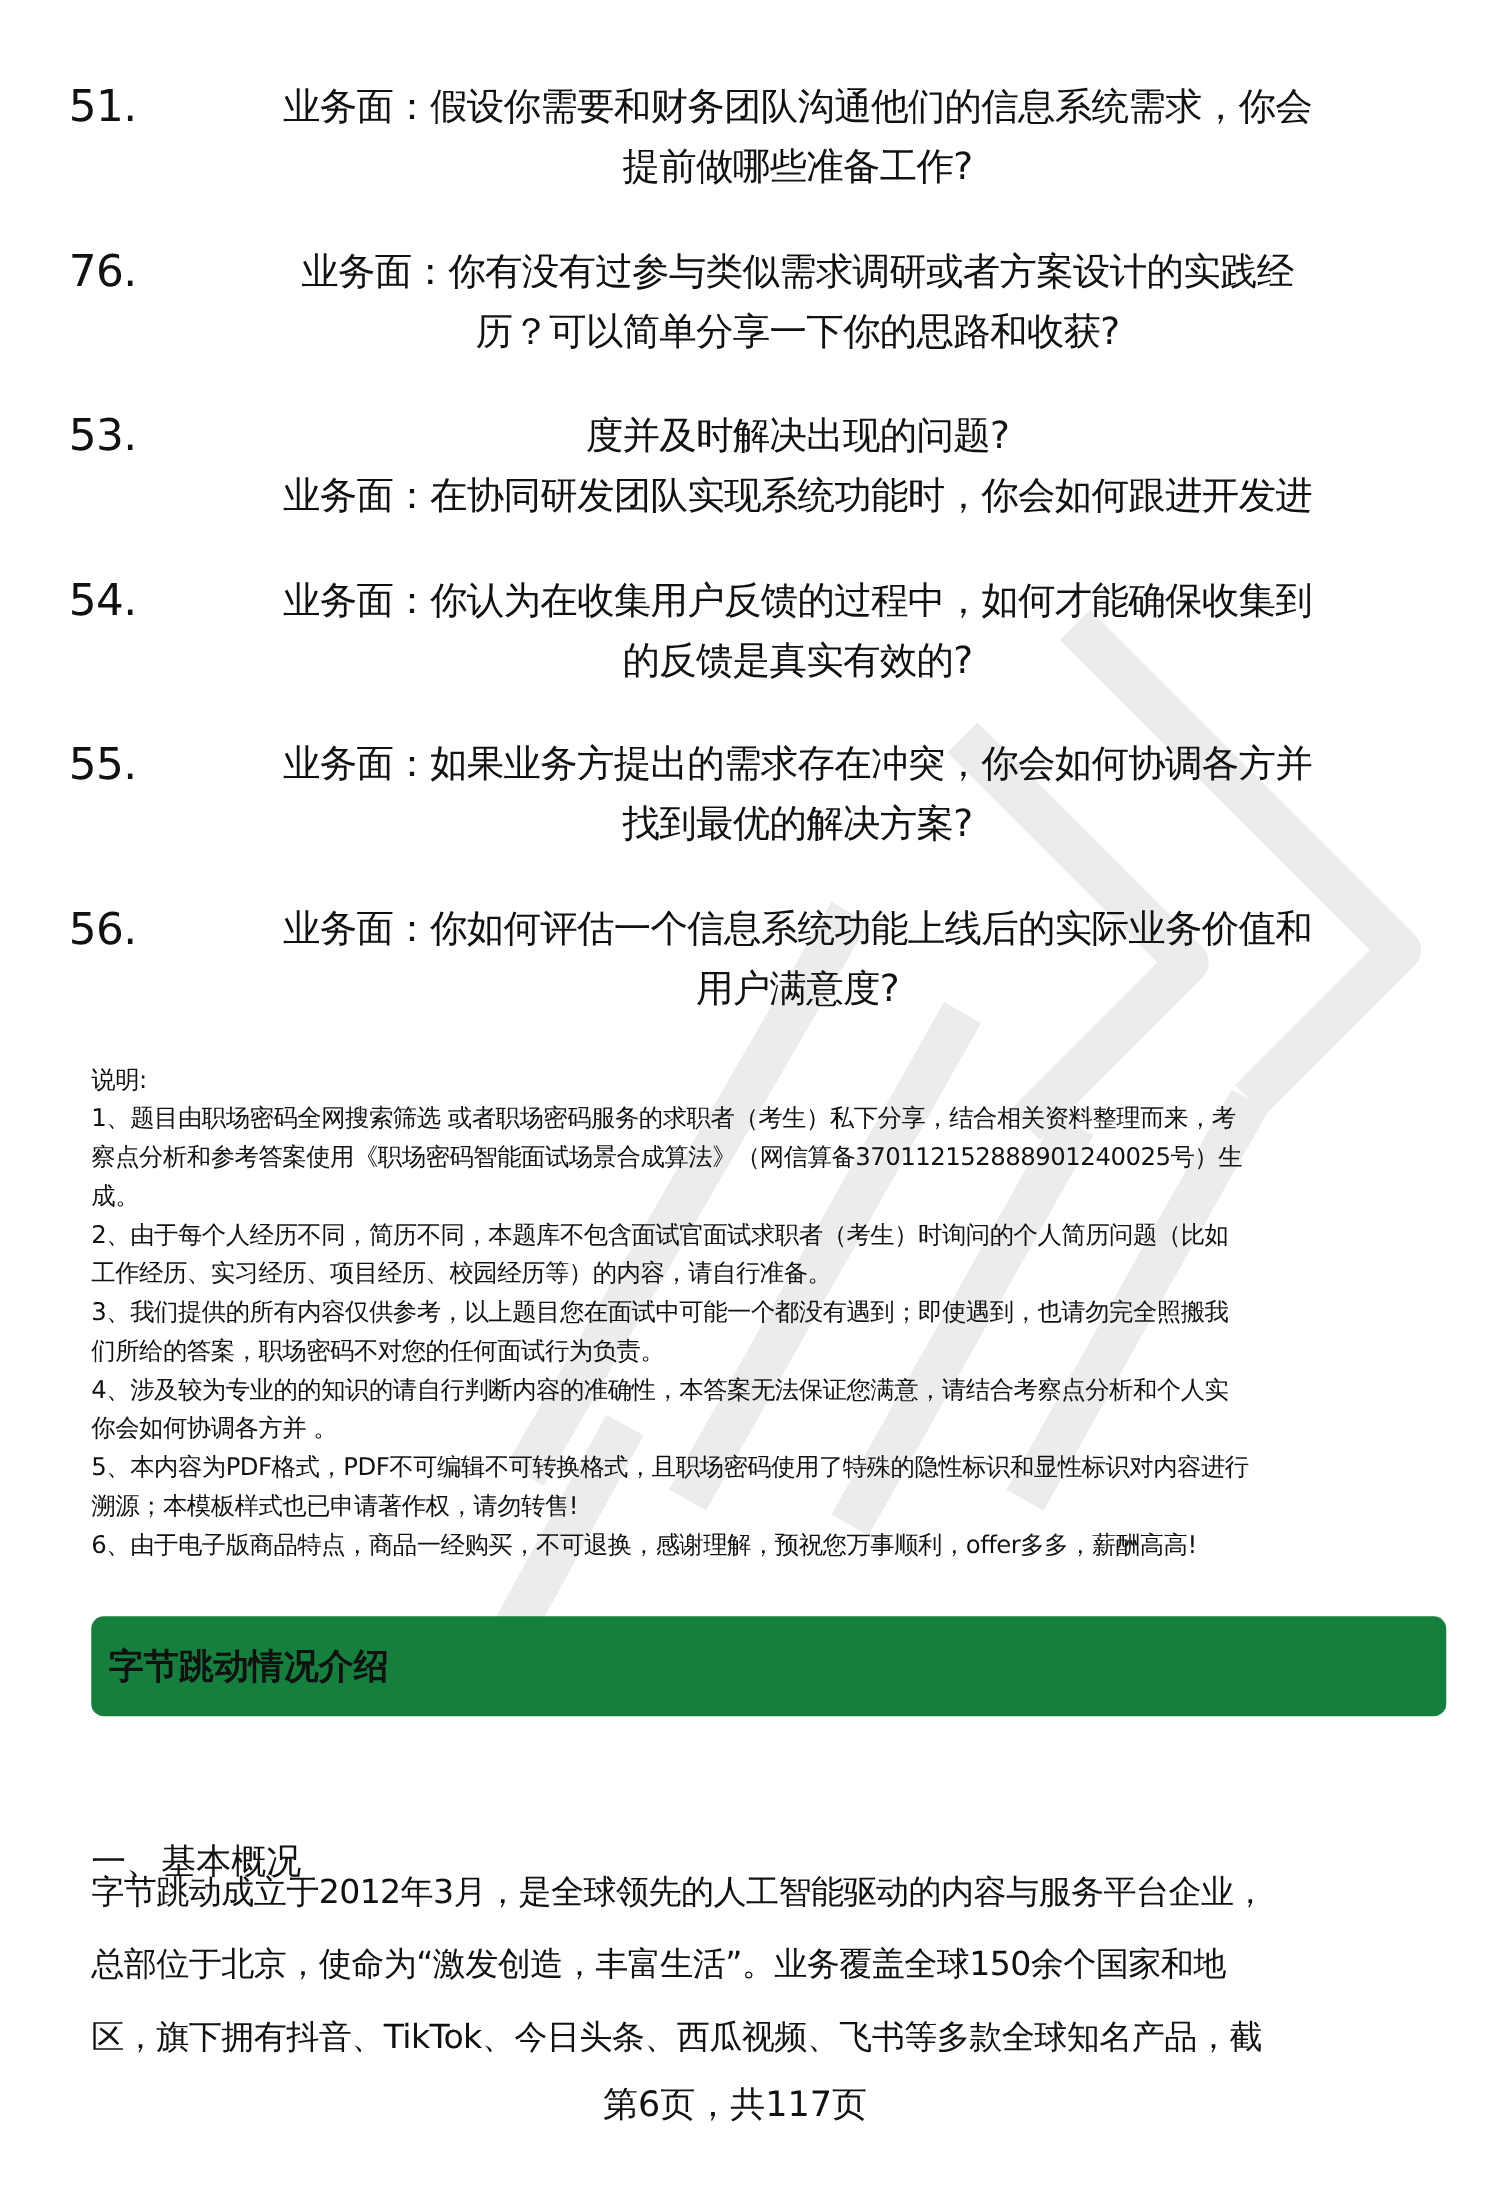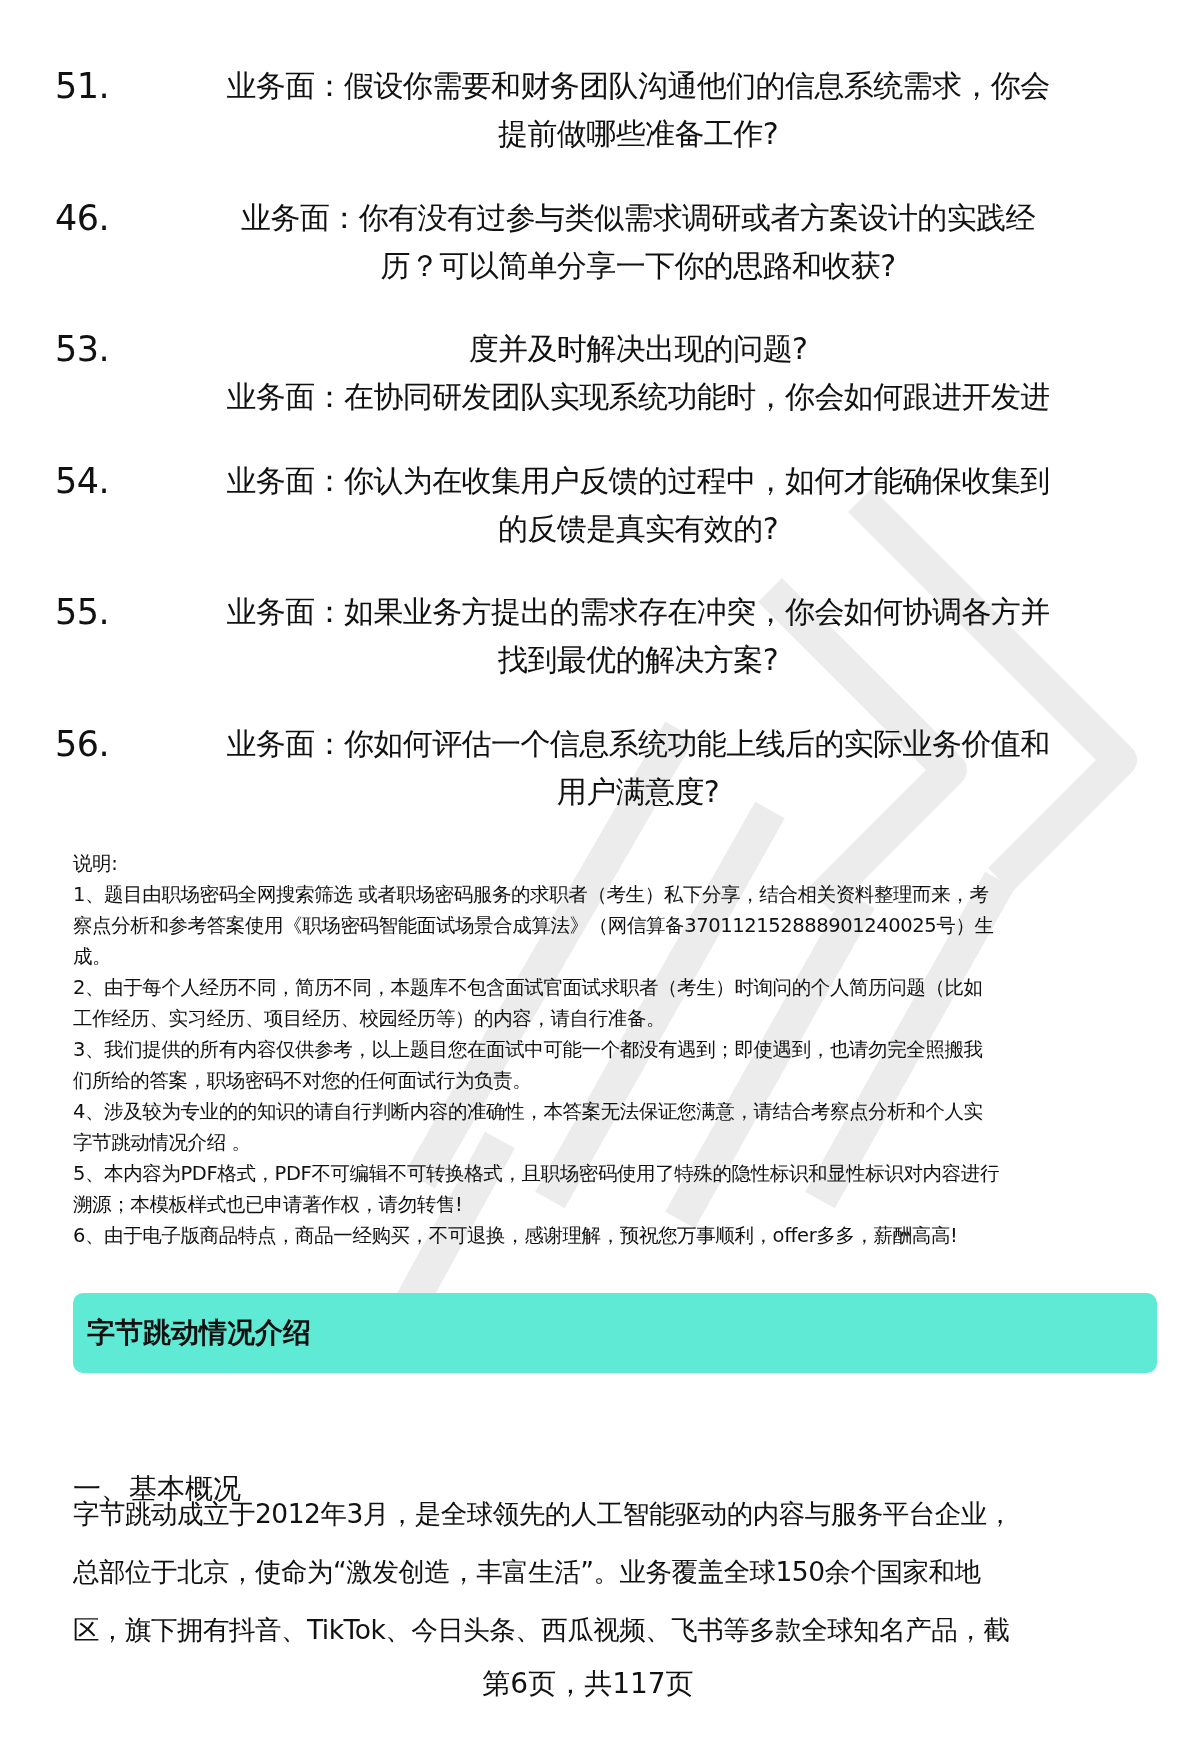--- a/index.html
+++ b/index.html
@@ -66,21 +66,21 @@
 
 <div class="q-list">
   <div class="q-item">
     <span class="q-num">51.</span>
     <div class="q-text">
       <div>业务面：假设你需要和财务团队沟通他们的信息系统需求，你会</div>
       <div>提前做哪些准备工作?</div>
     </div>
   </div>
   <div class="q-item">
-    <span class="q-num">46.</span>
+    <span class="q-num">76.</span>
     <div class="q-text">
       <div>业务面：你有没有过参与类似需求调研或者方案设计的实践经</div>
       <div>历？可以简单分享一下你的思路和收获?</div>
     </div>
   </div>
   <div class="q-item">
     <span class="q-num">53.</span>
     <div class="q-text">
       <div>度并及时解决出现的问题?</div>
       <div>业务面：在协同研发团队实现系统功能时，你会如何跟进开发进</div>
@@ -112,27 +112,27 @@
 <div class="notes">
   <p>说明:</p>
   <p>1、题目由职场密码全网搜索筛选 或者职场密码服务的求职者（考生）私下分享，结合相关资料整理而来，考</p>
   <p>察点分析和参考答案使用《职场密码智能面试场景合成算法》（网信算备370112152888901240025号）生</p>
   <p>成。</p>
   <p>2、由于每个人经历不同，简历不同，本题库不包含面试官面试求职者（考生）时询问的个人简历问题（比如</p>
   <p>工作经历、实习经历、项目经历、校园经历等）的内容，请自行准备。</p>
   <p>3、我们提供的所有内容仅供参考，以上题目您在面试中可能一个都没有遇到；即使遇到，也请勿完全照搬我</p>
   <p>们所给的答案，职场密码不对您的任何面试行为负责。</p>
   <p>4、涉及较为专业的的知识的请自行判断内容的准确性，本答案无法保证您满意，请结合考察点分析和个人实</p>
-  <p>字节跳动情况介绍 。</p>
+  <p>你会如何协调各方并 。</p>
   <p>5、本内容为PDF格式，PDF不可编辑不可转换格式，且职场密码使用了特殊的隐性标识和显性标识对内容进行</p>
   <p>溯源；本模板样式也已申请著作权，请勿转售!</p>
   <p>6、由于电子版商品特点，商品一经购买，不可退换，感谢理解，预祝您万事顺利，offer多多，薪酬高高!</p>
 </div>
 
-<div class="section-bar" style="background: #5eead4;">
+<div class="section-bar" style="background: #15803d;">
   <span class="section-bar-title">字节跳动情况介绍</span>
 </div>
 
 <div class="subheading">一、基本概况</div>
 
 <div class="body-para">
   <p>字节跳动成立于2012年3月，是全球领先的人工智能驱动的内容与服务平台企业，</p>
   <p>总部位于北京，使命为“激发创造，丰富生活”。业务覆盖全球150余个国家和地</p>
   <p>区，旗下拥有抖音、TikTok、今日头条、西瓜视频、飞书等多款全球知名产品，截</p>
 </div>

